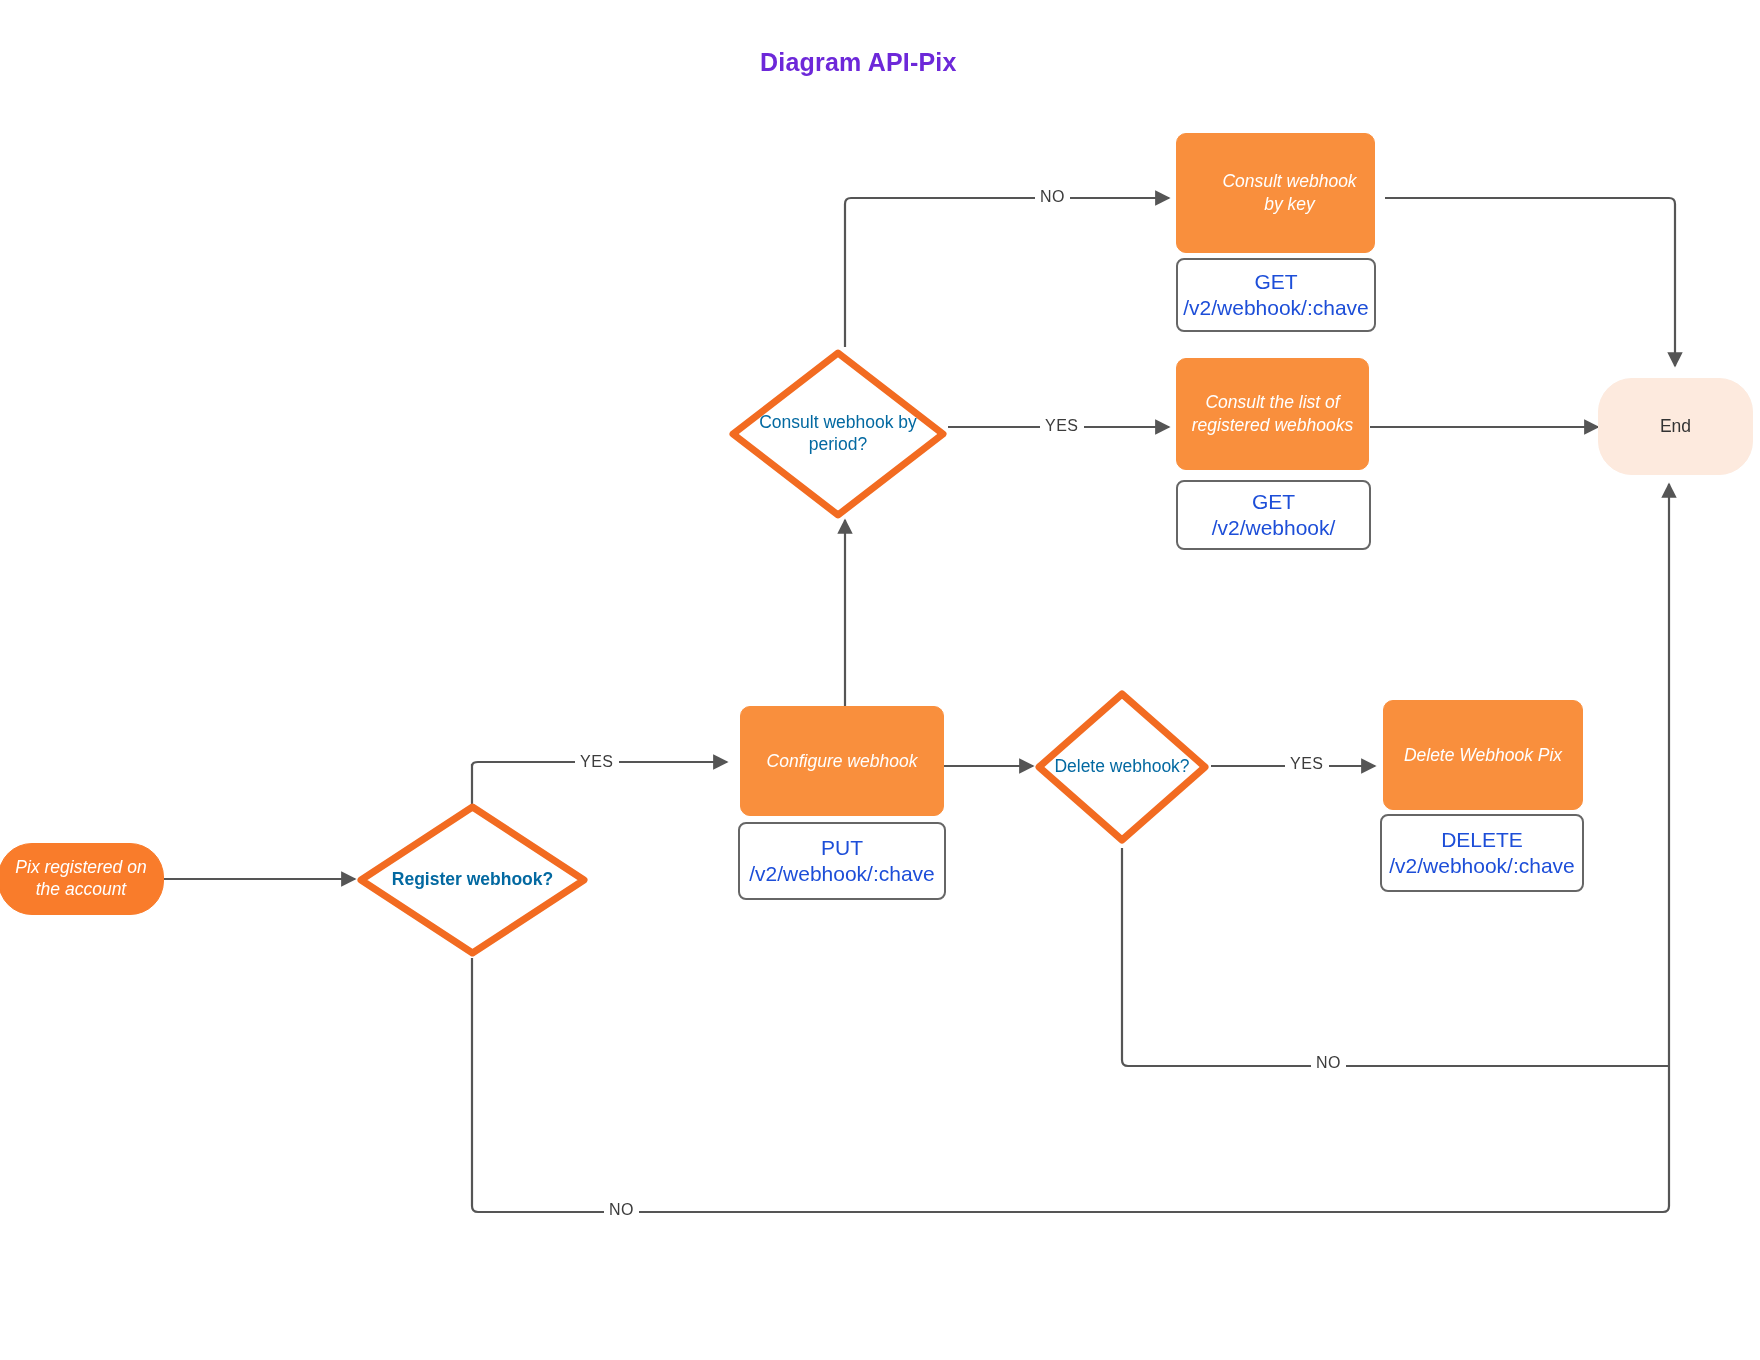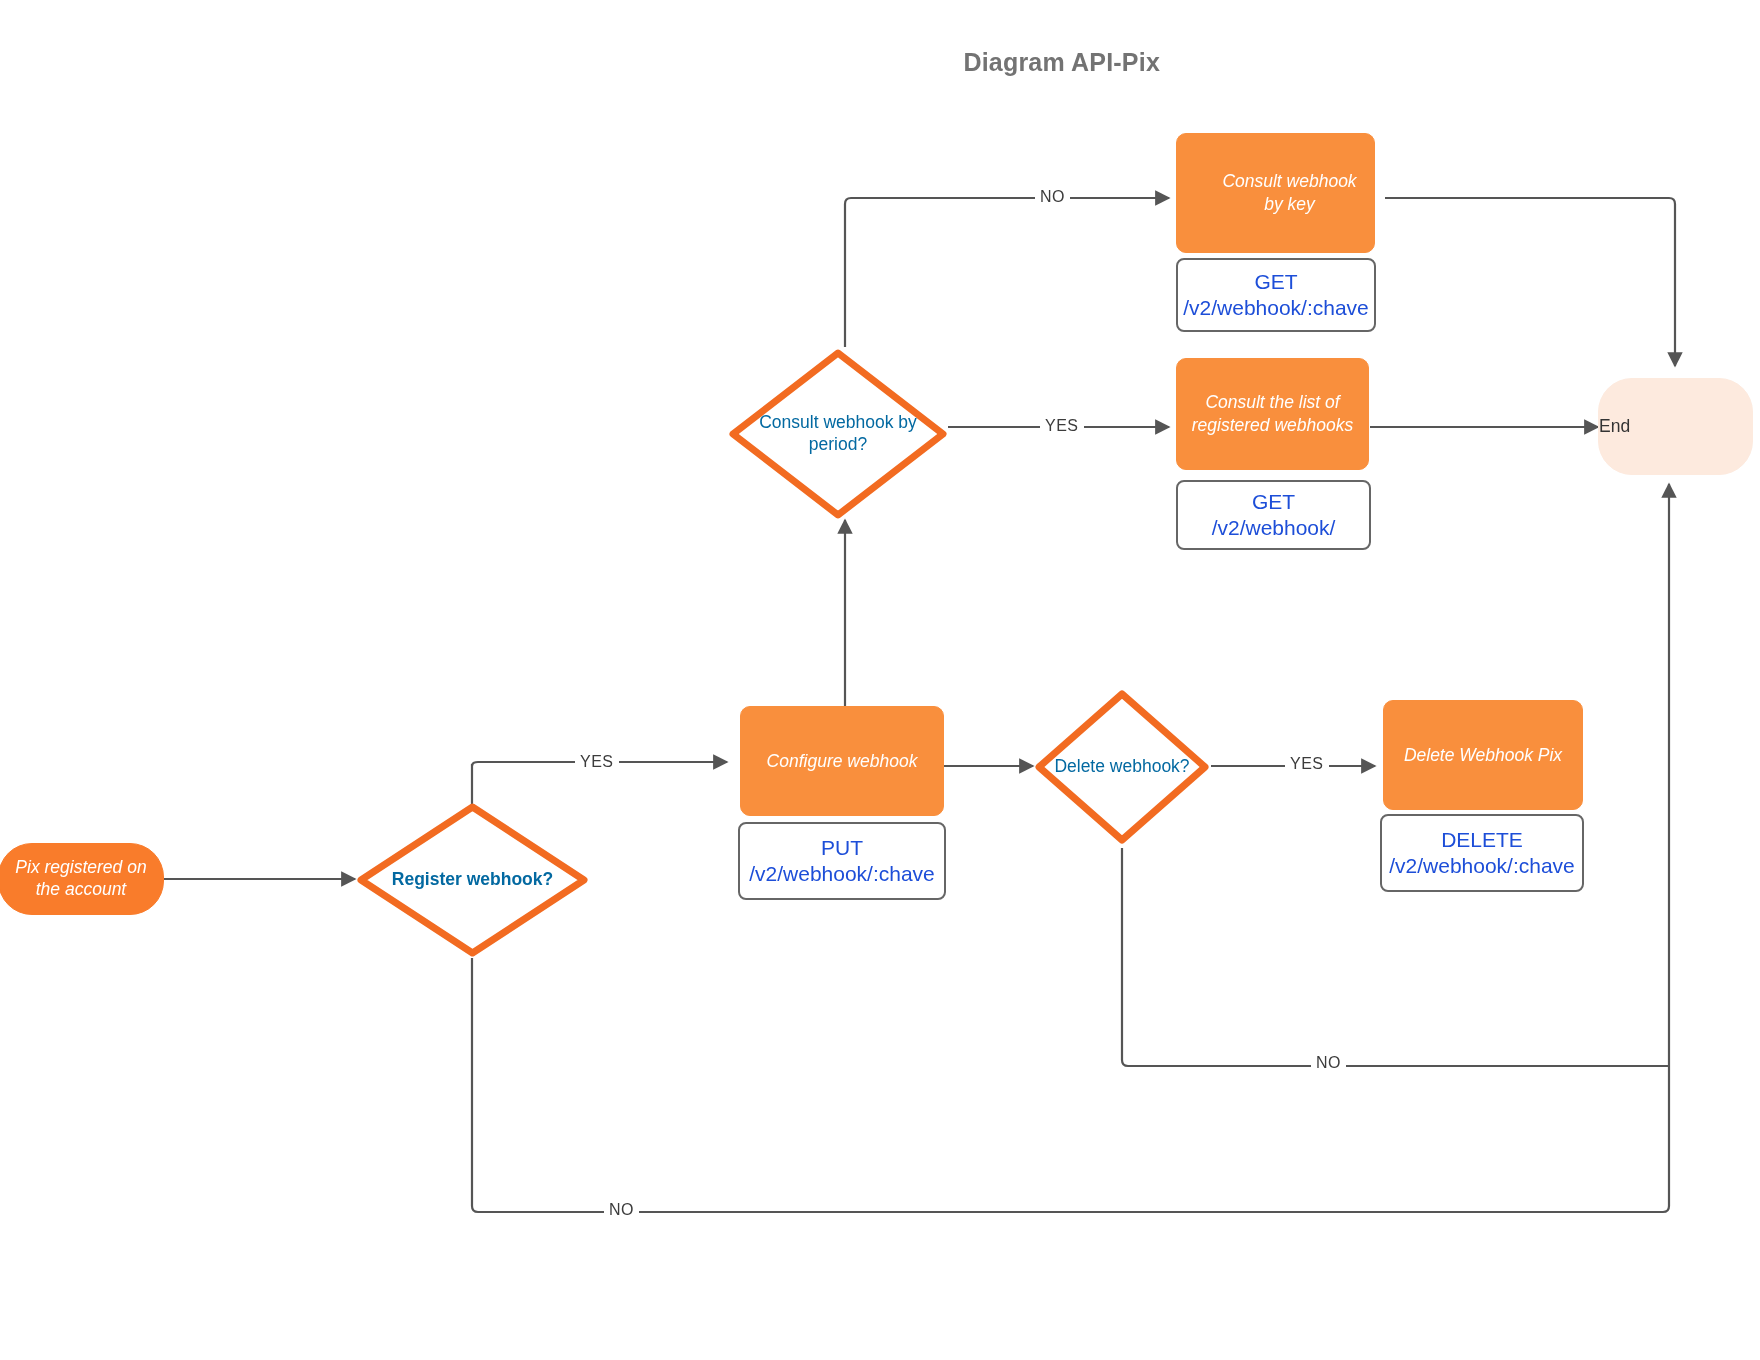--- a/index.html
+++ b/index.html
@@ -30,24 +30,24 @@
     position: absolute;
     box-sizing: border-box;
   }
 
   
   .diagram-title {
     position: absolute;
     left: 760px;
     top: 48px;
     width: 400px;
-    text-align: right;
+    text-align: left;
     font-size: 25px;
     font-weight: bold;
-    color: #737373;
+    color: #6d28d9;
     letter-spacing: 0.2px;
   }
 
   
   .terminator-start {
     background: #f97c2b;
     border: 1px solid #f97c2b;
     border-radius: 34px;
     color: #ffffff;
     font-style: italic;
@@ -62,20 +62,21 @@
 
   
   .terminator-end {
     background: #fdeade;
     border: 1px solid #fdeade;
     border-radius: 34px;
     color: #333333;
     font-size: 17.5px;
     display: flex;
     align-items: center;
+    justify-content: center;
     text-align: center;
   }
 
   
   .process-box {
     background: #f98f3d;
     border: 1px solid #f98f3d;
     border-radius: 10px;
     color: #ffffff;
     font-style: italic;

